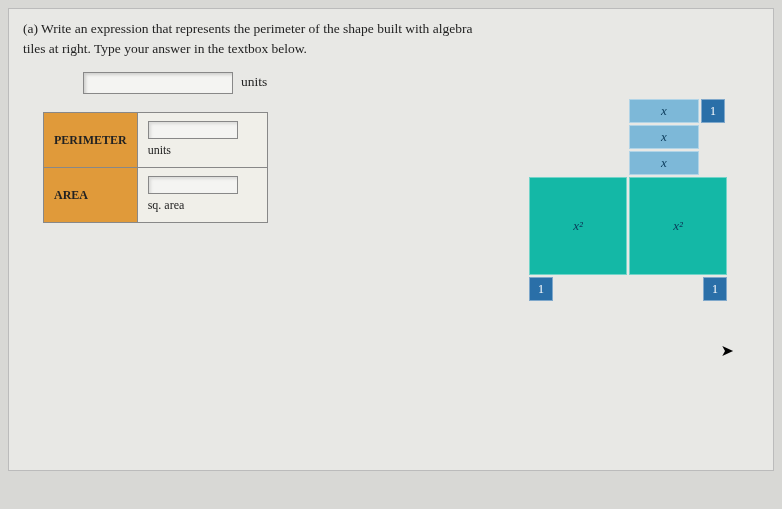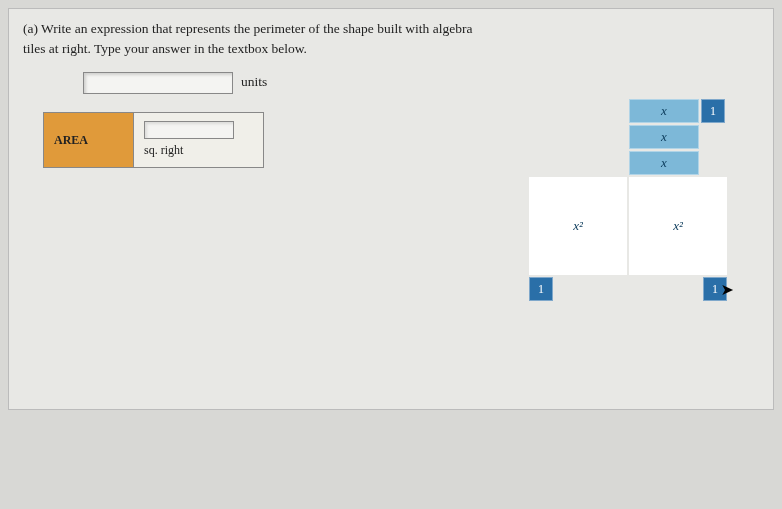--- a/index.html
+++ b/index.html
@@ -8,21 +8,21 @@
     background: #d8d8d5;
     width: 782px;
     height: 509px;
     position: relative;
     overflow: hidden;
   }
   .page {
     background: #e8e8e5;
     margin: 8px;
     padding: 10px 14px;
-    height: 402px;
+    height: 463px;
     display: flex;
     border: 1px solid #bbb;
     justify-content: flex-end;
   }
   .left-col {
     flex: 1;
     padding-right: 10px;
     font-size: 13.5px;
     color: #222;
     line-height: 1.5;
@@ -88,21 +88,21 @@
     position: absolute;
     display: flex;
     align-items: center;
     justify-content: center;
     font-style: italic;
     font-size: 13px;
     color: #0a3a5a;
     border: 1px solid rgba(255,255,255,0.4);
   }
   .tile.xstrip { background: #7db8d8; }
-  .tile.x2 { background: #ffffff; }
+  .tile.x2 { background: #14b8a6; }
   .tile.one { background: #2a6fa8; color: #fff; font-style: normal; font-size: 12px; }
 
   .cursor {
     position: absolute;
     right: 25px;
     bottom: 100px;
     font-size: 16px;
     color: #000;
   }
 </style>
@@ -117,25 +117,32 @@
       <div class="input-row">
         <input class="text-input" type="text" style="">
         <span class="unit-label">units</span>
       </div>
     </div>
 
 
     <div class="question">
       <table class="tbl">
         <tbody>
+            <tr>
+          <td class="hdr">PERIMETER</td>
+          <td class="cell">
+            <input class="small-input" type="text" style="">
+            <span class="sub-unit">units</span>
+          </td>
+        </tr>
         <tr>
           <td class="hdr">AREA</td>
           <td class="cell">
             <input class="small-input" type="text" style="">
-            <span class="sub-unit">sq. right</span>
+            <span class="sub-unit">sq. area</span>
           </td>
         </tr>
       </tbody>
         </table>
     </div>
 
   </div>
 
   <div class="right-col">
     <div class="tiles">

